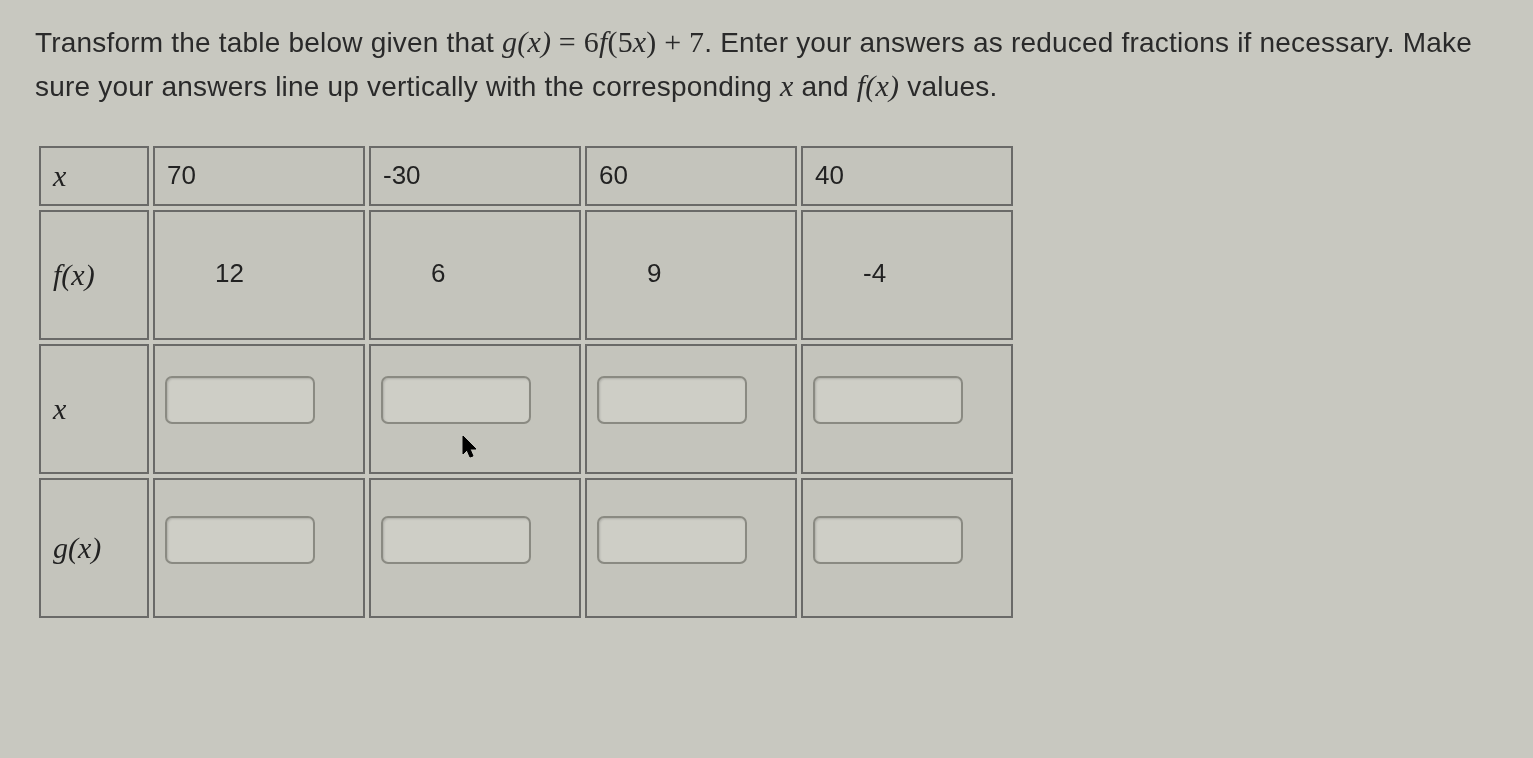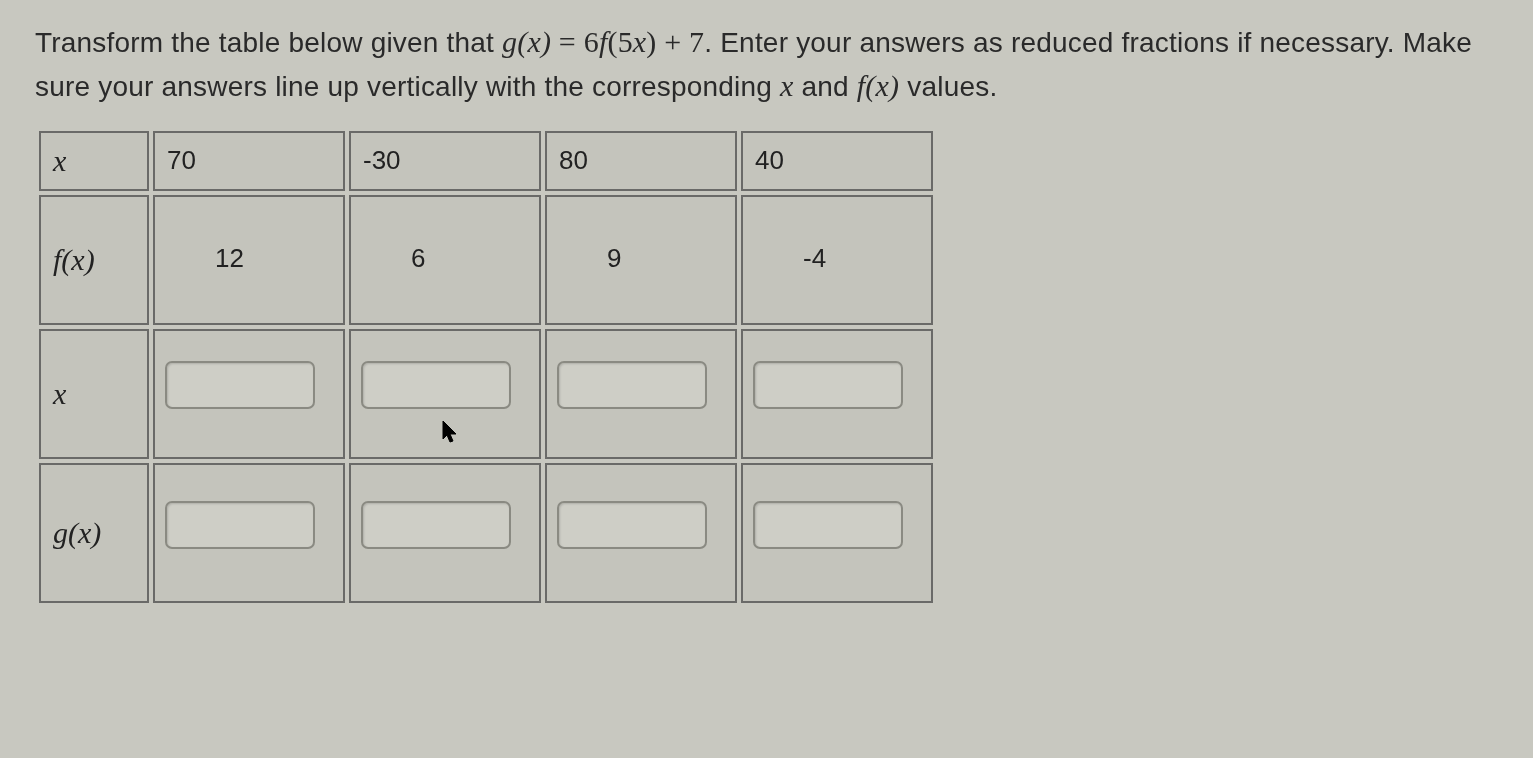--- a/index.html
+++ b/index.html
@@ -12,21 +12,21 @@
       background: #c8c8c0;
       padding: 20px 35px;
       width: 1533px;
       height: 758px;
       overflow: hidden;
     }
     .question-text {
       font-size: 28px;
       line-height: 1.45;
       color: #2a2a2a;
-      margin-bottom: 20px;
+      margin-bottom: 35px;
       letter-spacing: 0.2px;
     }
     .math-var {
       font-family: 'Times New Roman', Times, serif;
       font-style: italic;
       font-size: 30px;
     }
     .math-expr {
       font-family: 'Times New Roman', Times, serif;
       font-style: italic;
@@ -51,21 +51,21 @@
       width: 110px;
       font-family: 'Times New Roman', Times, serif;
       font-style: italic;
       font-size: 30px;
       color: #222;
       text-align: left;
       vertical-align: middle;
       padding: 8px 12px;
     }
     td.data-cell {
-      width: 192px;
+      width: 212px;
     }
     tr.row-x td {
       height: 60px;
     }
     tr.row-fx td {
       height: 130px;
     }
     tr.row-xin td {
       height: 130px;
     }
@@ -114,21 +114,21 @@
   <tbody>
       <tr class="row-x">
     <td class="label-cell">x</td>
     <td class="data-cell">
           <span class="static-val">70</span>
         </td>
     <td class="data-cell">
           <span class="static-val">-30</span>
         </td>
     <td class="data-cell">
-          <span class="static-val">80</span>
+          <span class="static-val">60</span>
         </td>
     <td class="data-cell">
           <span class="static-val">40</span>
         </td>
   </tr>
   <tr class="row-fx">
     <td class="label-cell">f(x)</td>
     <td class="data-cell">
           <span class="static-val">12</span>
         </td>

